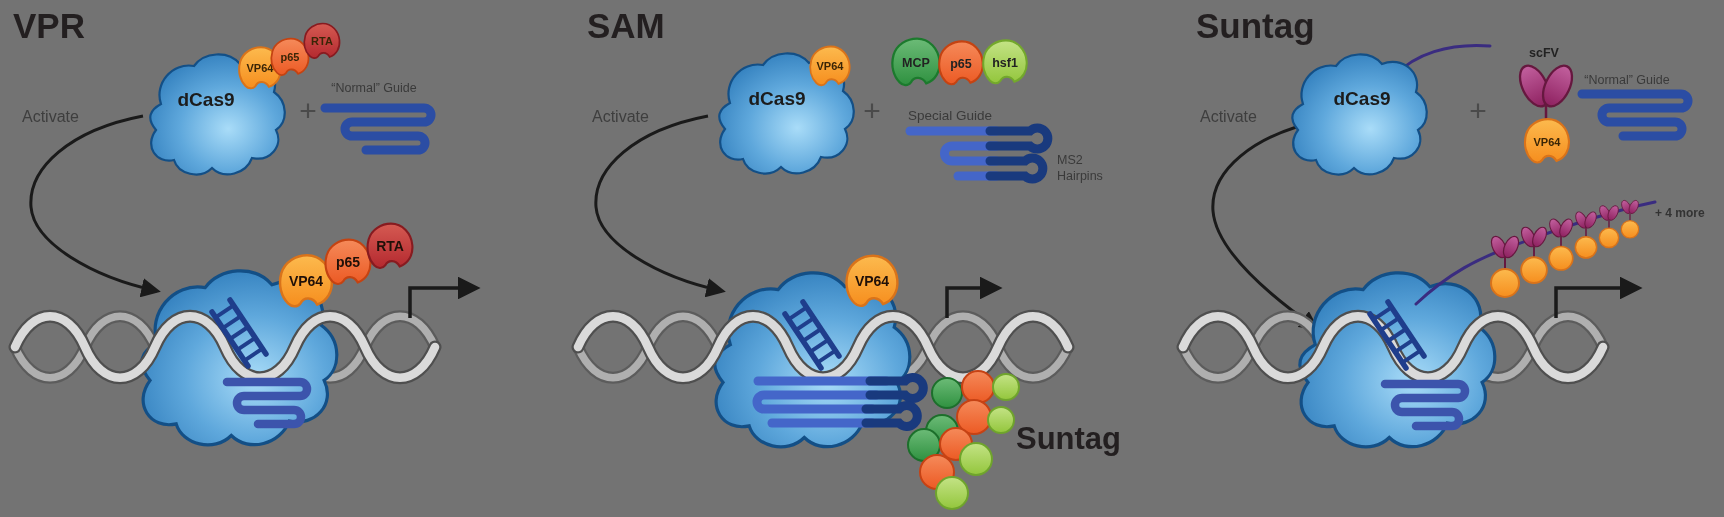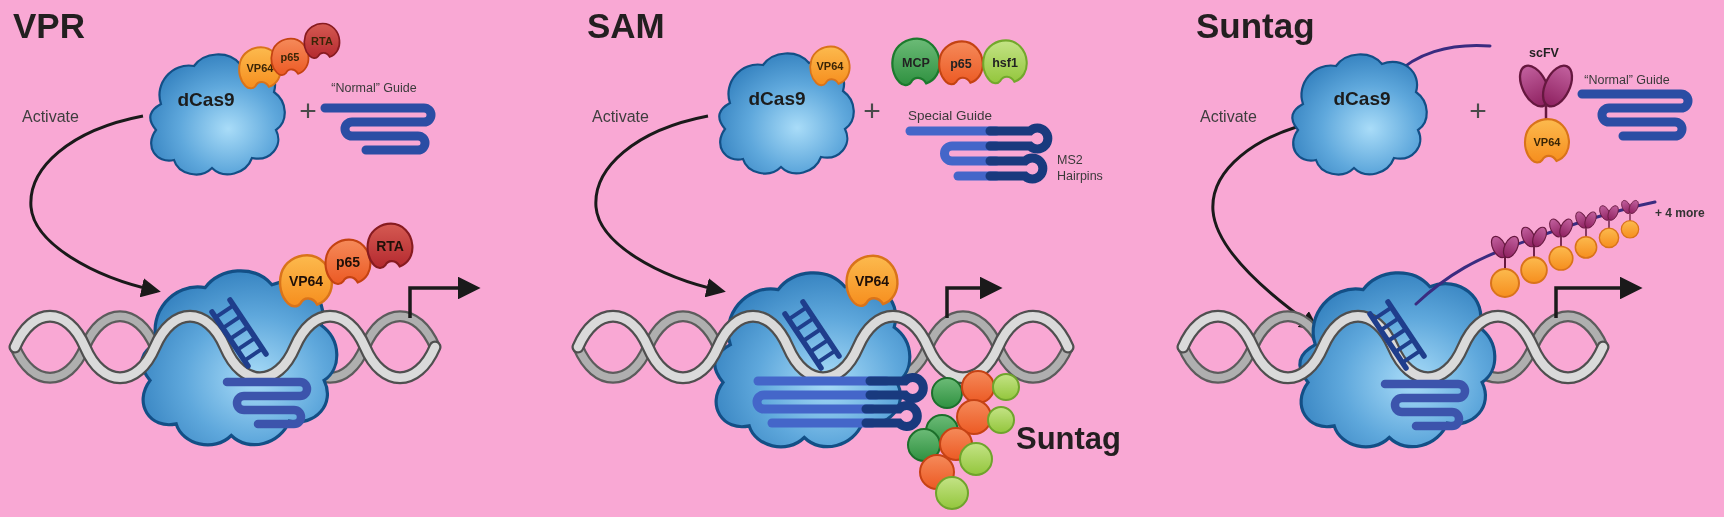--- a/index.html
+++ b/index.html
@@ -1,16 +1,16 @@
 <!DOCTYPE html>
 <html><head>
 <meta charset="utf-8">
 <style>
   html,body{margin:0;padding:0;background:#ffffff;}
-  #stage{position:relative;width:1724px;height:517px;background:#f9a8d4;overflow:hidden;}
+  #stage{position:relative;width:1724px;height:517px;background:#737373;overflow:hidden;}
   svg{font-family:"Liberation Sans","DejaVu Sans",sans-serif;}
   .t-title{font-size:35px;font-weight:700;fill:#231f20;}
   .t-act{font-size:16px;fill:#3e3e3e;}
   .t-plus{font-size:30px;fill:#4a4a4a;}
   .t-cas{font-size:19px;font-weight:700;fill:#1c1c1c;}
   .t-bean-sm{font-size:11px;font-weight:700;fill:#3a2506;}
   .t-bean-md{font-size:12.5px;font-weight:700;fill:#222;}
   .t-bean-lg{font-size:14px;font-weight:700;fill:#201008;}
   .t-guide{font-size:12.5px;fill:#3a3a3a;}
   .t-sp{font-size:13.5px;fill:#3a3a3a;}

